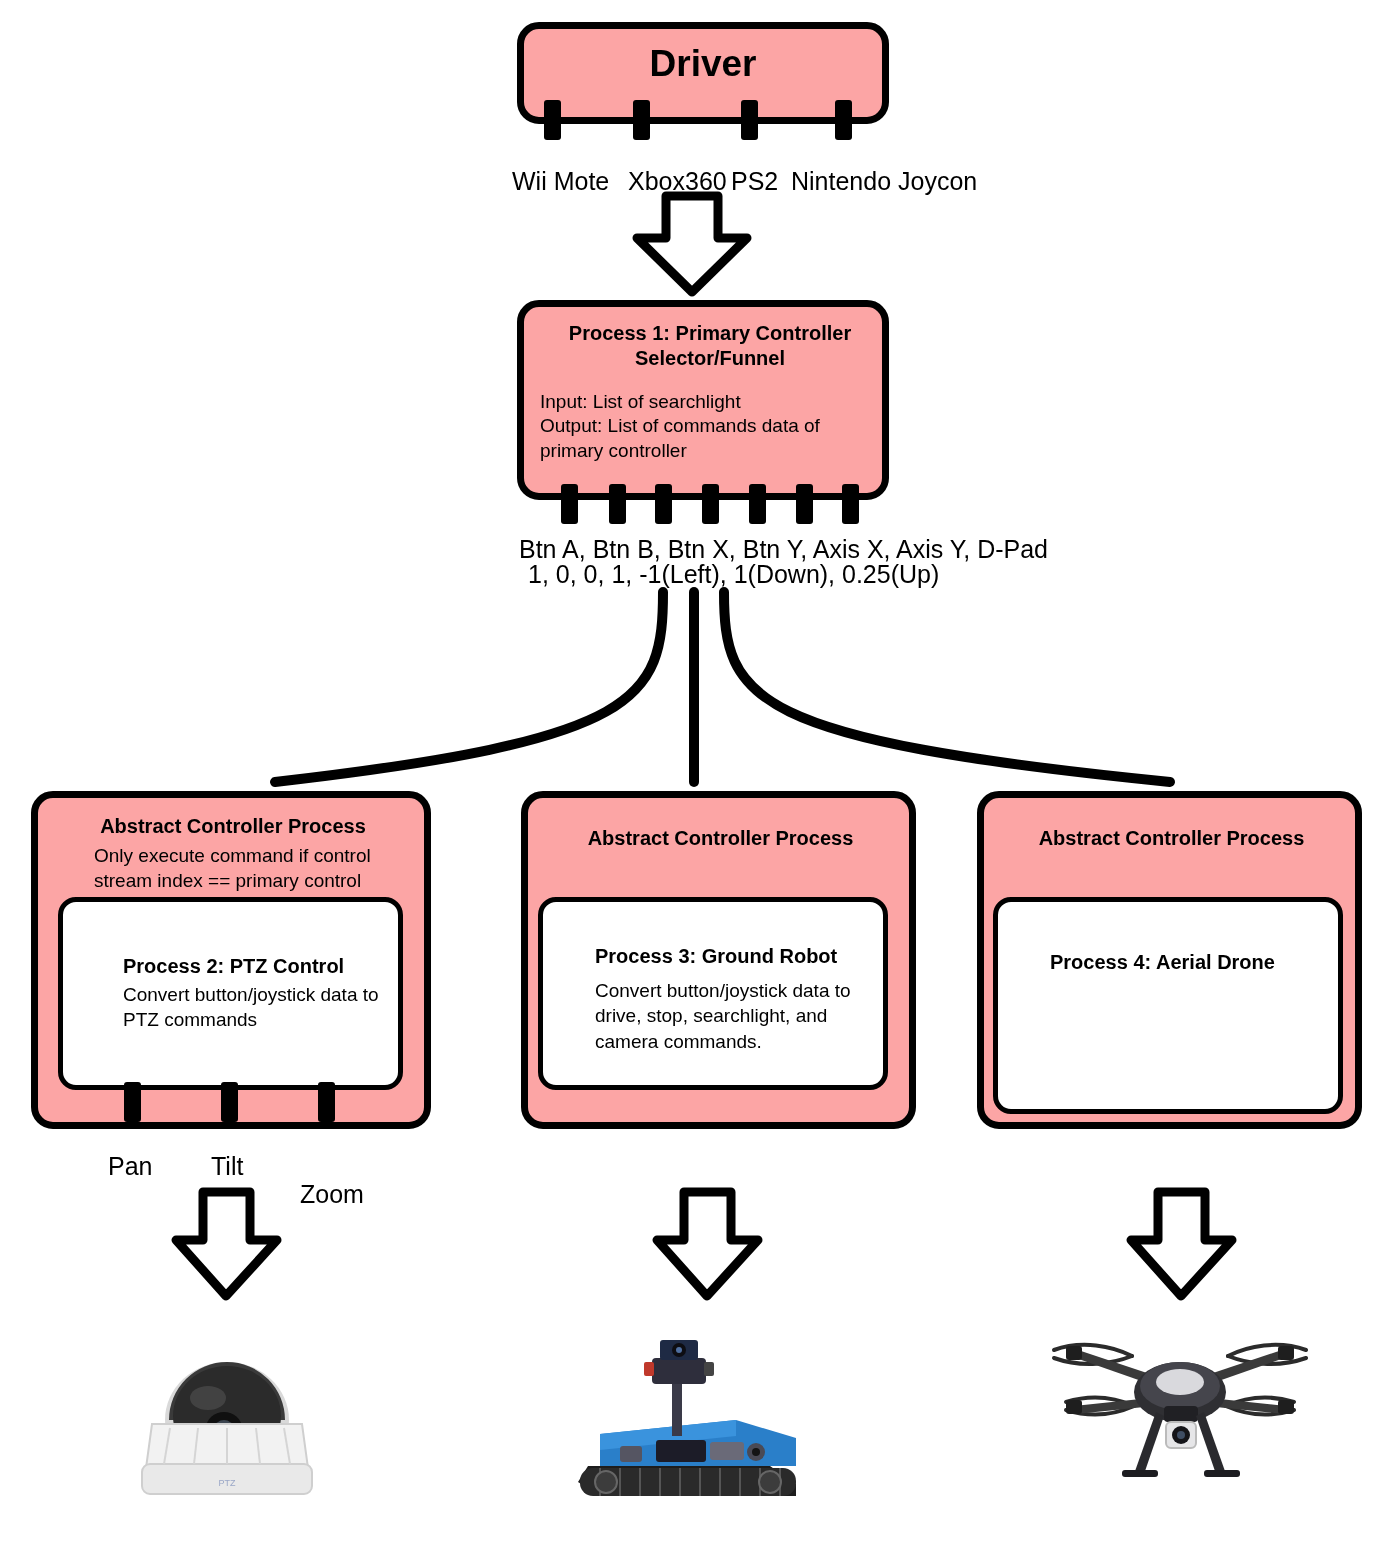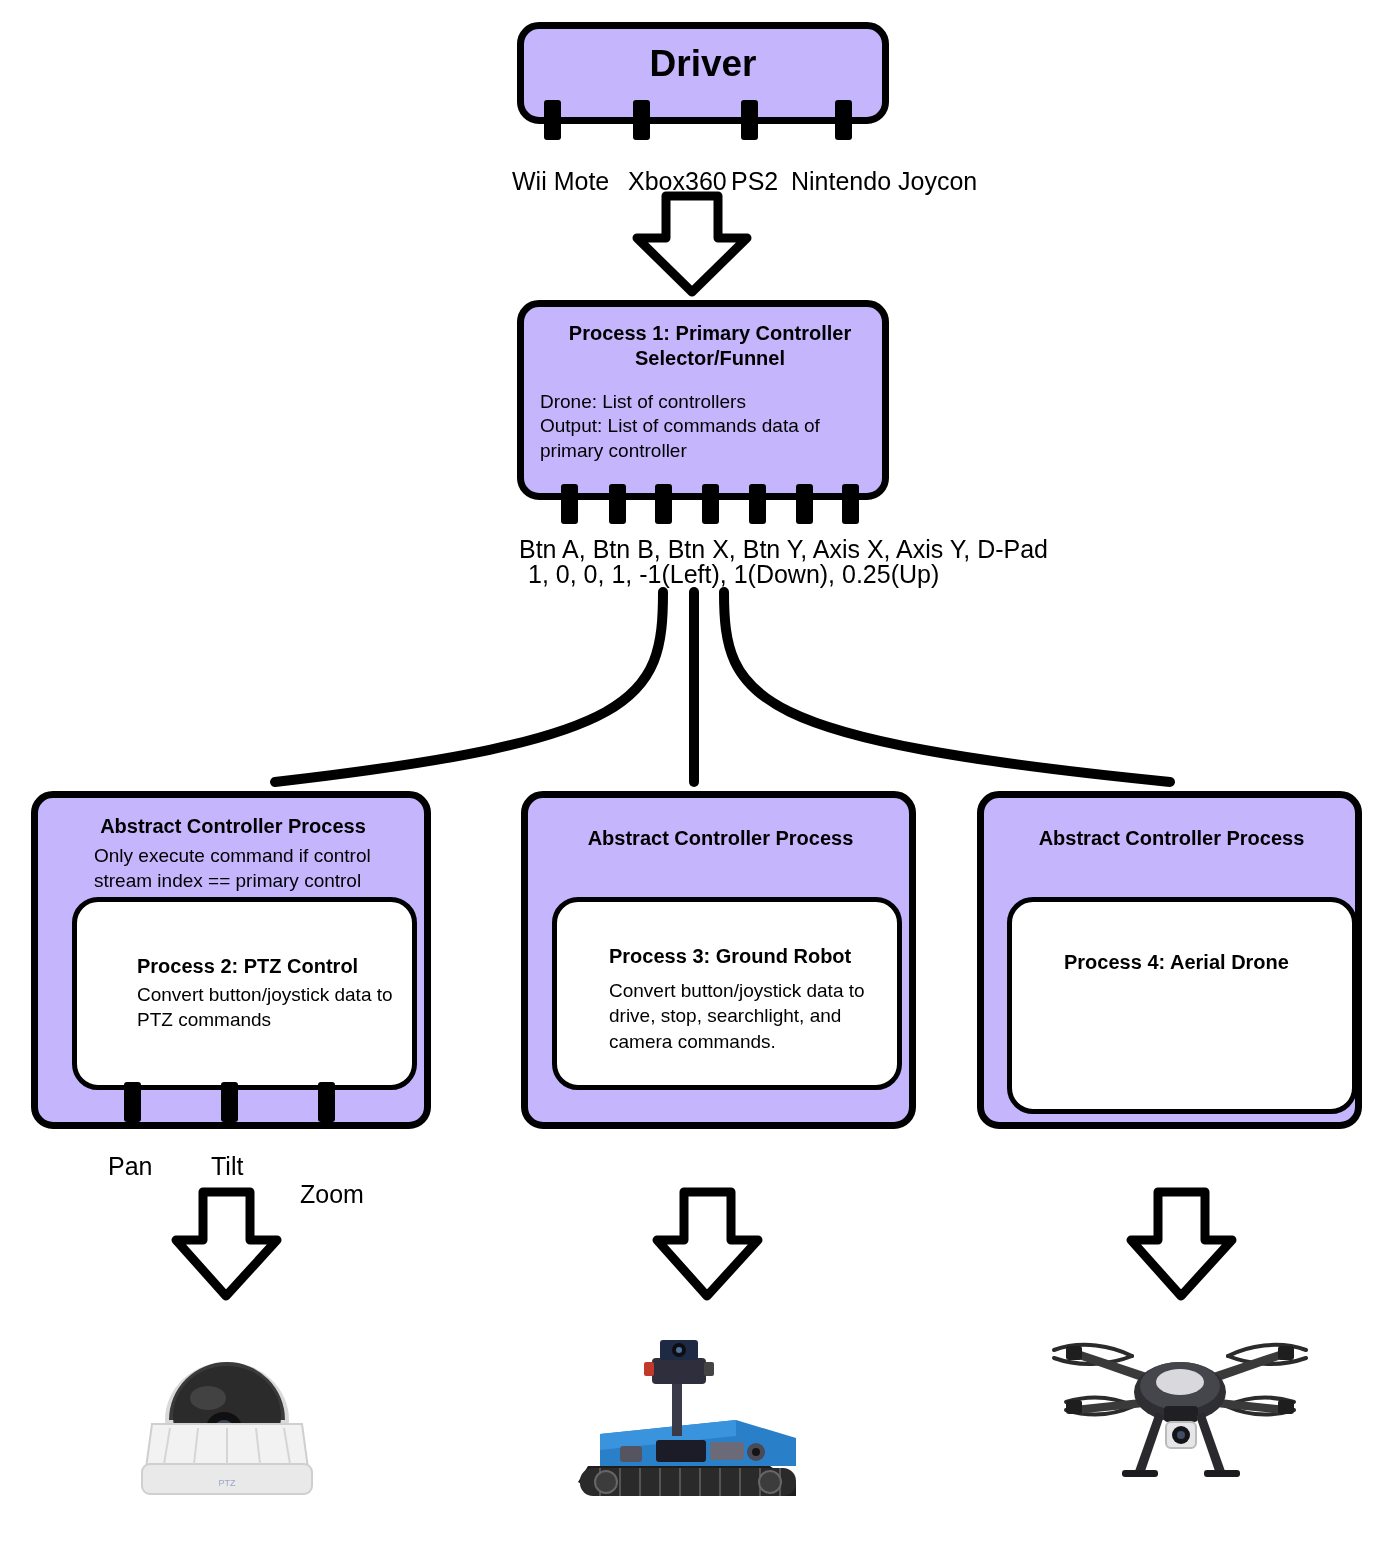--- a/index.html
+++ b/index.html
@@ -23,30 +23,29 @@
     left: 0;
     top: 0;
     width: 1388px;
     height: 1548px;
     pointer-events: none;
   }
   .box {
     position: absolute;
     border: 7px solid #000000;
     border-radius: 22px;
-    background: #c4b5fd;
+    background: #fca5a5;
     box-sizing: border-box;
   }
   .inner-box {
     position: absolute;
     border: 5px solid #000000;
-    border-radius: 26px;
+    border-radius: 18px;
     background: #ffffff;
     box-sizing: border-box;
-    margin-left: 14px;
   }
   .lbl {
     position: absolute;
     font-size: 25px;
     line-height: 1.28;
     color: #000000;
     white-space: nowrap;
   }
   .title-big {
     position: absolute;
@@ -112,21 +111,21 @@
   <div class="pin" style="left:741px; top:100px;"></div>
   <div class="pin" style="left:835px; top:100px;"></div>
 
   <div class="lbl" style="left:512px; top:165px;">Wii Mote</div>
   <div class="lbl" style="left:628px; top:165px;">Xbox360</div>
   <div class="lbl" style="left:731px; top:165px;">PS2</div>
   <div class="lbl" style="left:791px; top:165px;">Nintendo Joycon</div>
 
   <div class="box" style="left:517px; top:300px; width:372px; height:200px;">
     <div class="txtblock hdr center" style="left:26px; top:14px; width:320px;">Process 1: Primary Controller Selector/Funnel</div>
-    <div class="txtblock body-txt" style="left:16px; top:82px; width:340px;">Drone: List of controllers</div>
+    <div class="txtblock body-txt" style="left:16px; top:82px; width:340px;">Input: List of searchlight</div>
     <div class="txtblock body-txt" style="left:16px; top:106px; width:340px;">Output: List of commands data of primary controller</div>
   </div>
 
   <div class="pin" style="left:561px; top:484px;"></div>
   <div class="pin" style="left:609px; top:484px;"></div>
   <div class="pin" style="left:655px; top:484px;"></div>
   <div class="pin" style="left:702px; top:484px;"></div>
   <div class="pin" style="left:749px; top:484px;"></div>
   <div class="pin" style="left:796px; top:484px;"></div>
   <div class="pin" style="left:842px; top:484px;"></div>

